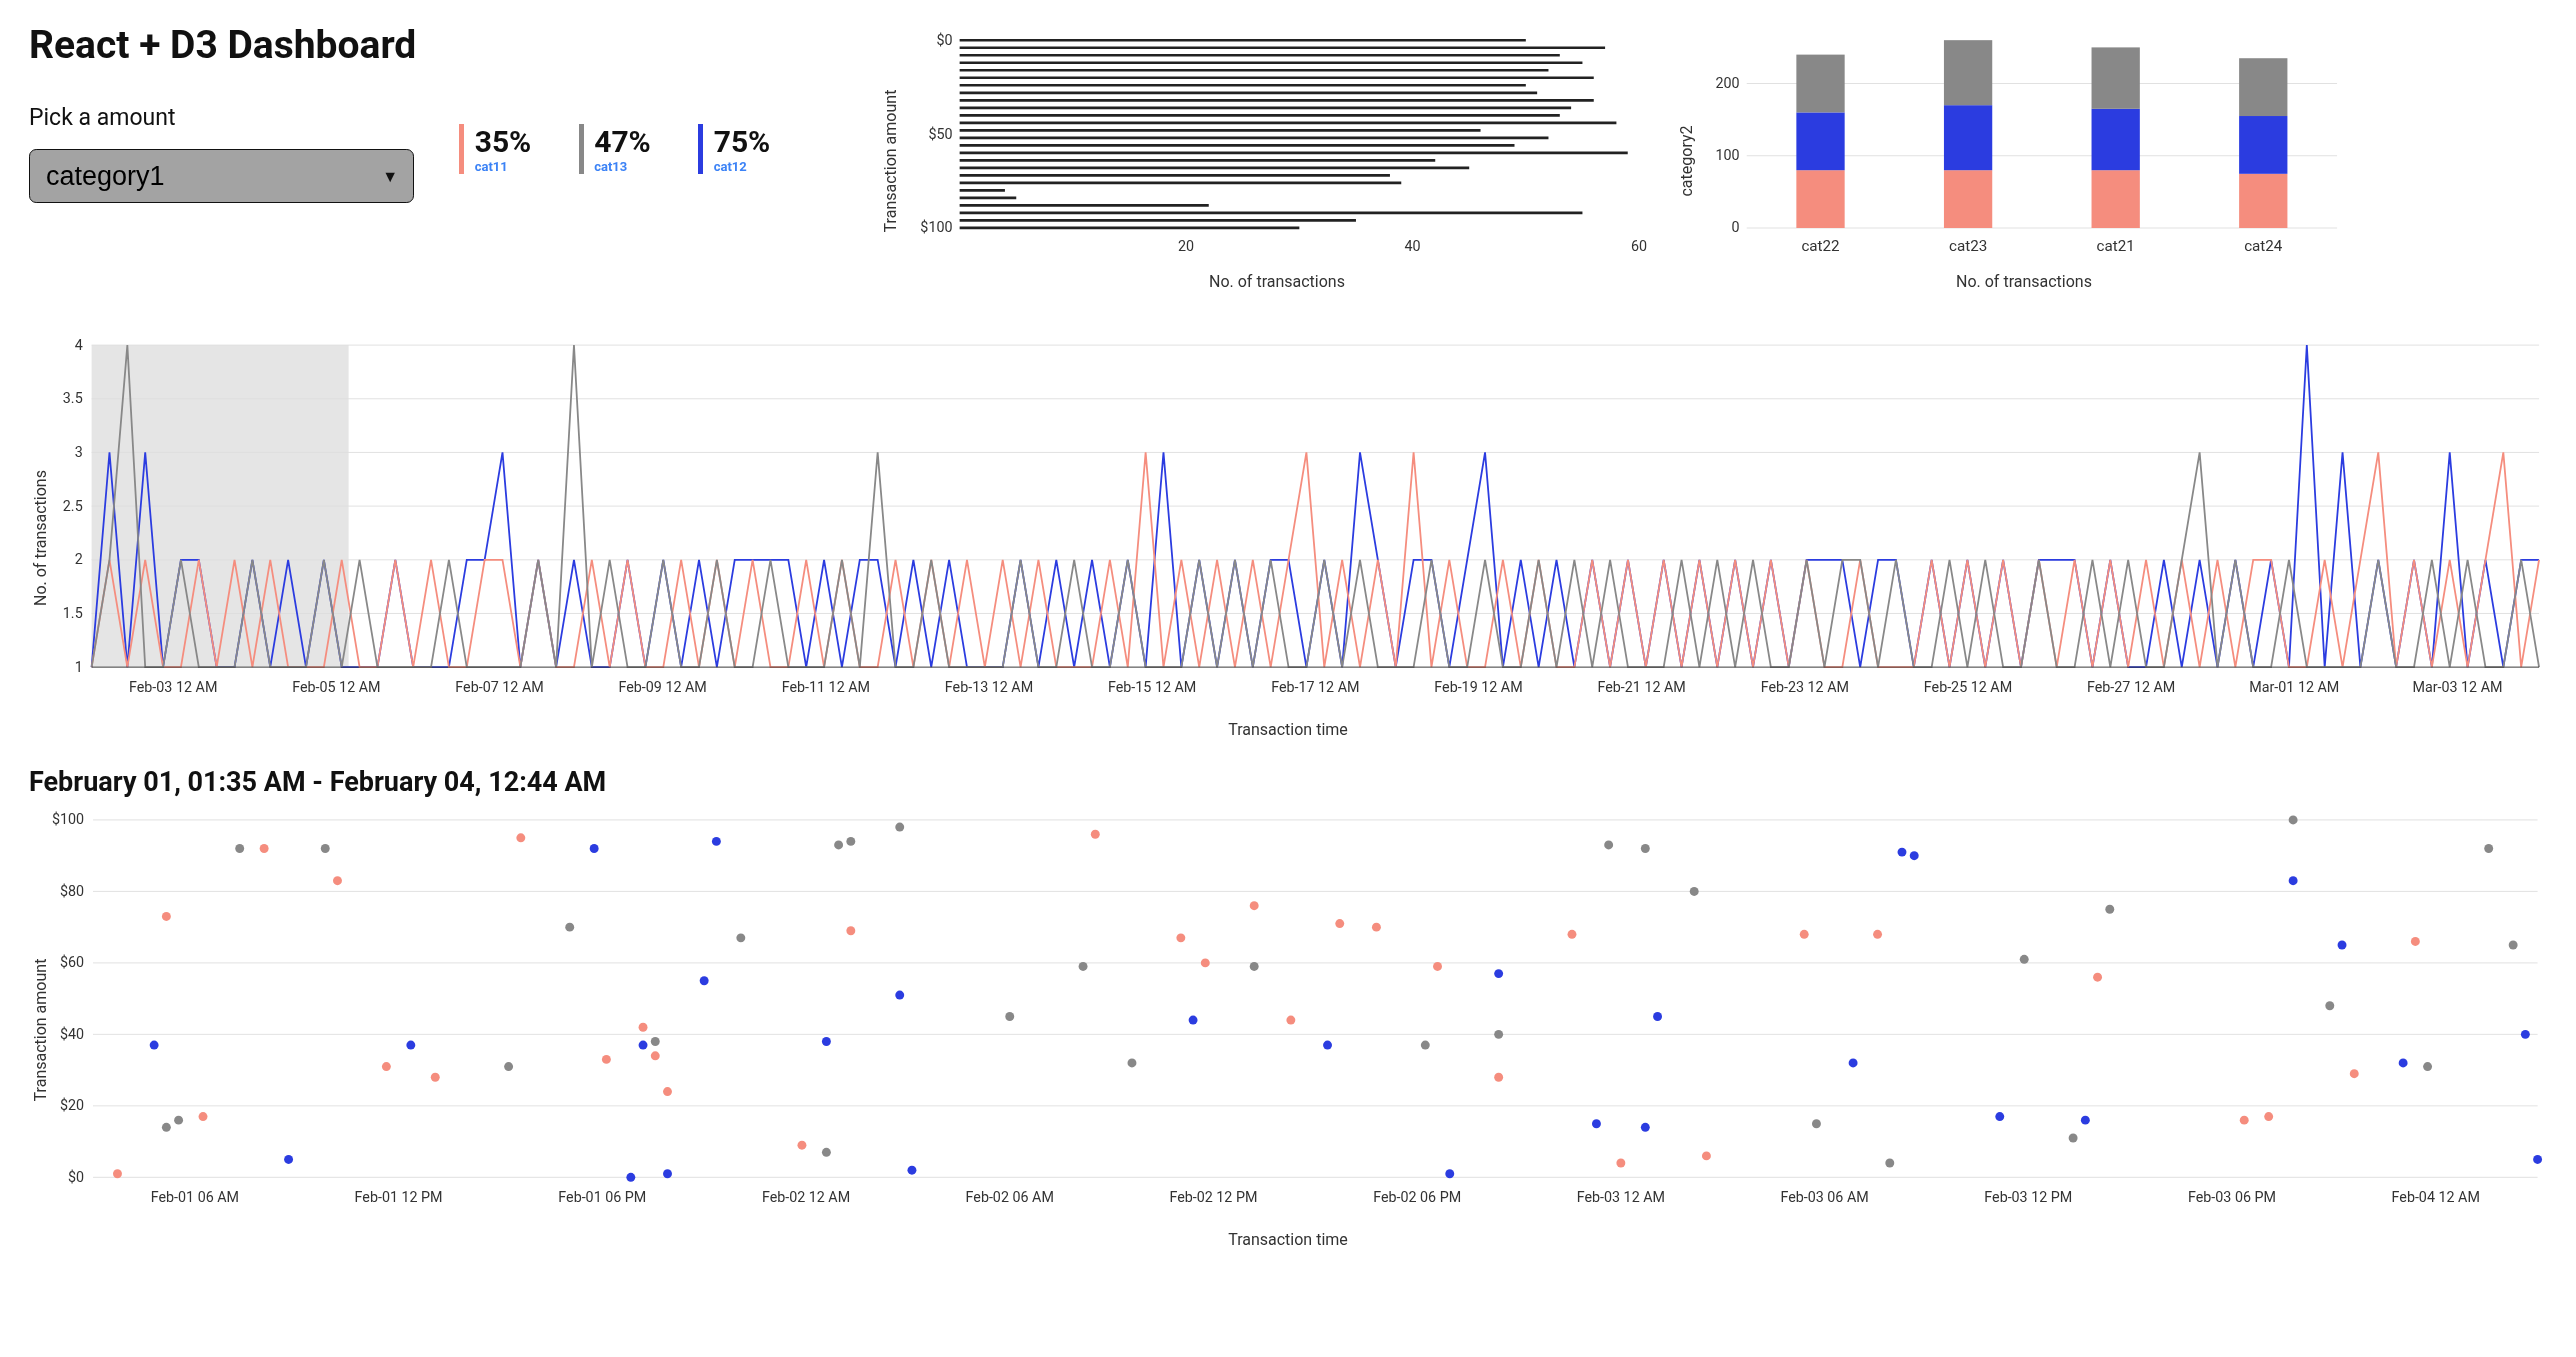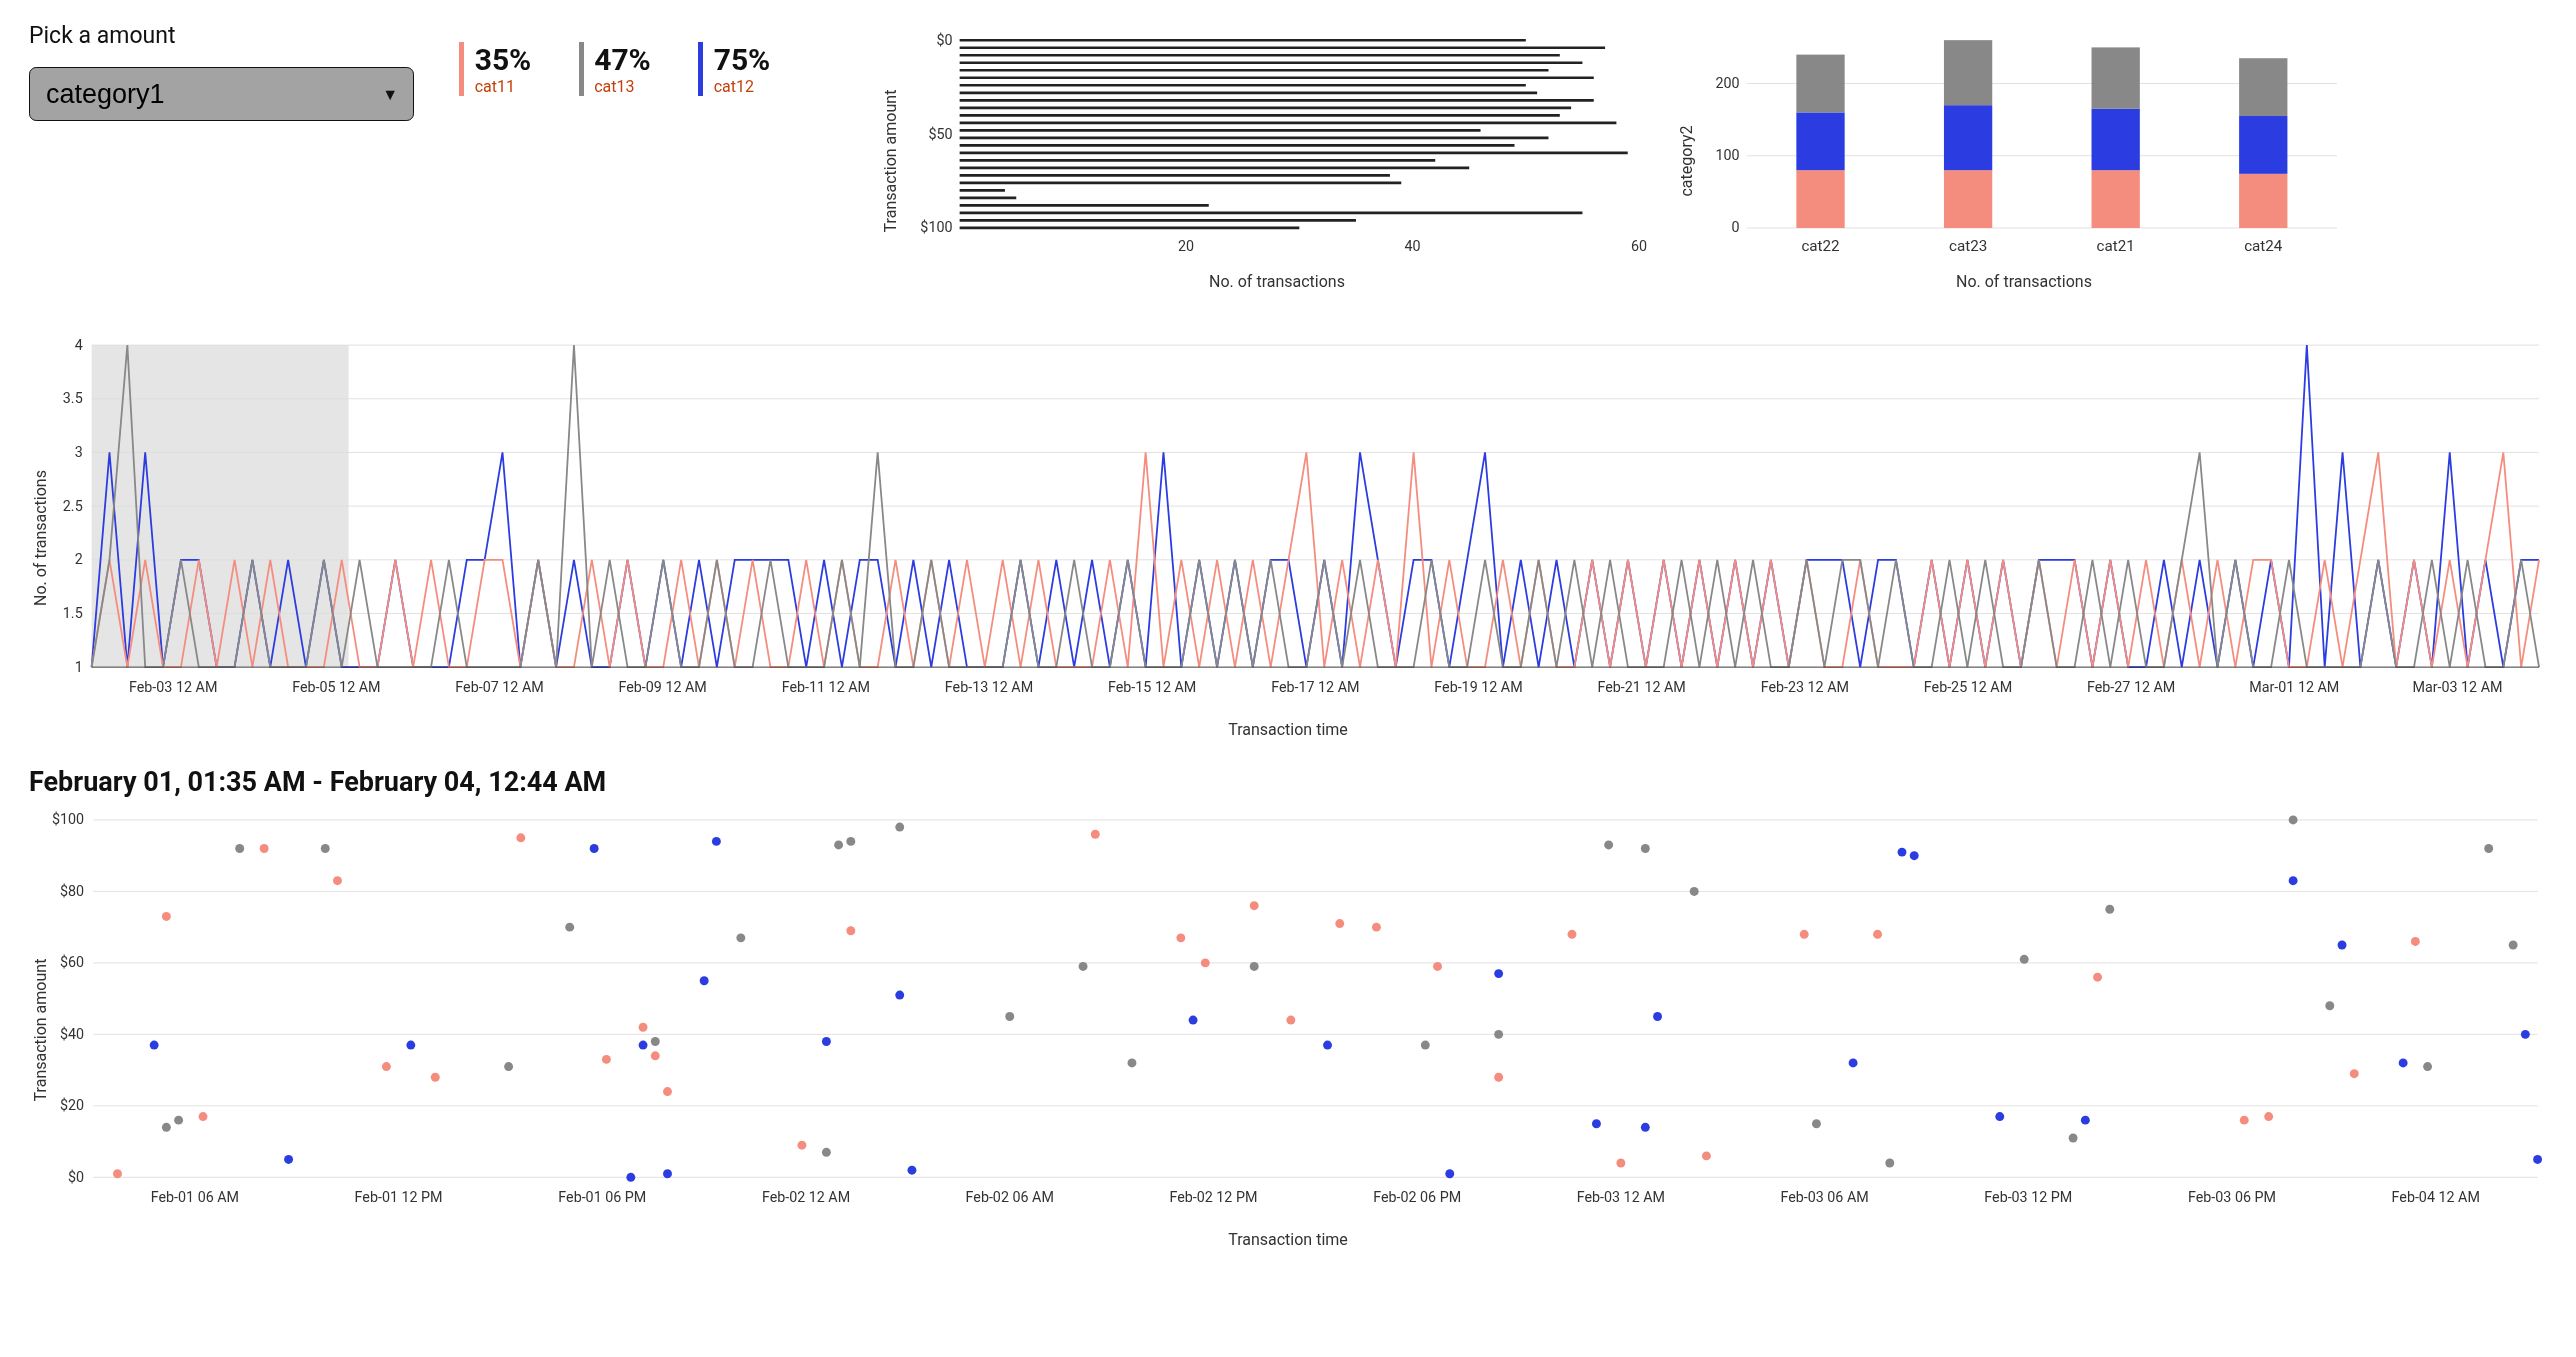--- a/index.html
+++ b/index.html
@@ -37,21 +37,21 @@
     pointer-events: none;
     font-size: 16px;
   }
   .pct-cards { display: flex; gap: 21.5px; margin-top: 20px;}
   .pct-card {
     border-left: 5.4px solid;
     padding-left: 10.7px;
     min-width: 98px;
   }
   .pct-val { font-size: 30px; font-weight: 700; }
-  .pct-label { font-size: 16px; color: #c2410c; }
+  .pct-label { font-size: 13px; color: #3b82f6; font-weight: bold; }
 
   .mini-charts { flex: 1; display: flex; gap: 54px; align-items: flex-start; padding-top: 9px;}
   .mini-chart { position: relative; }
   .axis-label-y {
     position: absolute;
     left: -16px;
     top: 50%;
     transform: translate(-50%, -50%) rotate(-90deg);
     font-size: 16px;
     color: #333;
@@ -65,20 +65,21 @@
   .date-range-title { font-size: 27px; margin: 27px 0 12.5px 0; }
 
   svg text { font-family: inherit; }
 
 </style>
 </head>
 <body>
 
 <div class="top-row">
   <div class="top-left">
+    <h1 class="title">React + D3 Dashboard</h1>
     <div class="filter-row">
       <div class="filter-block">
         <div class="filter-label">Pick a amount</div>
         <div class="select-wrap">
           <select class="filter-select" id="filter-select"><option value="category1">category1</option><option value="category2">category2</option></select>
           <span class="chevron">▼</span>
         </div>
       </div>
       <div class="pct-cards" id="pct-cards">
           <div class="pct-card" style="border-left-color: rgb(245, 141, 126);">

